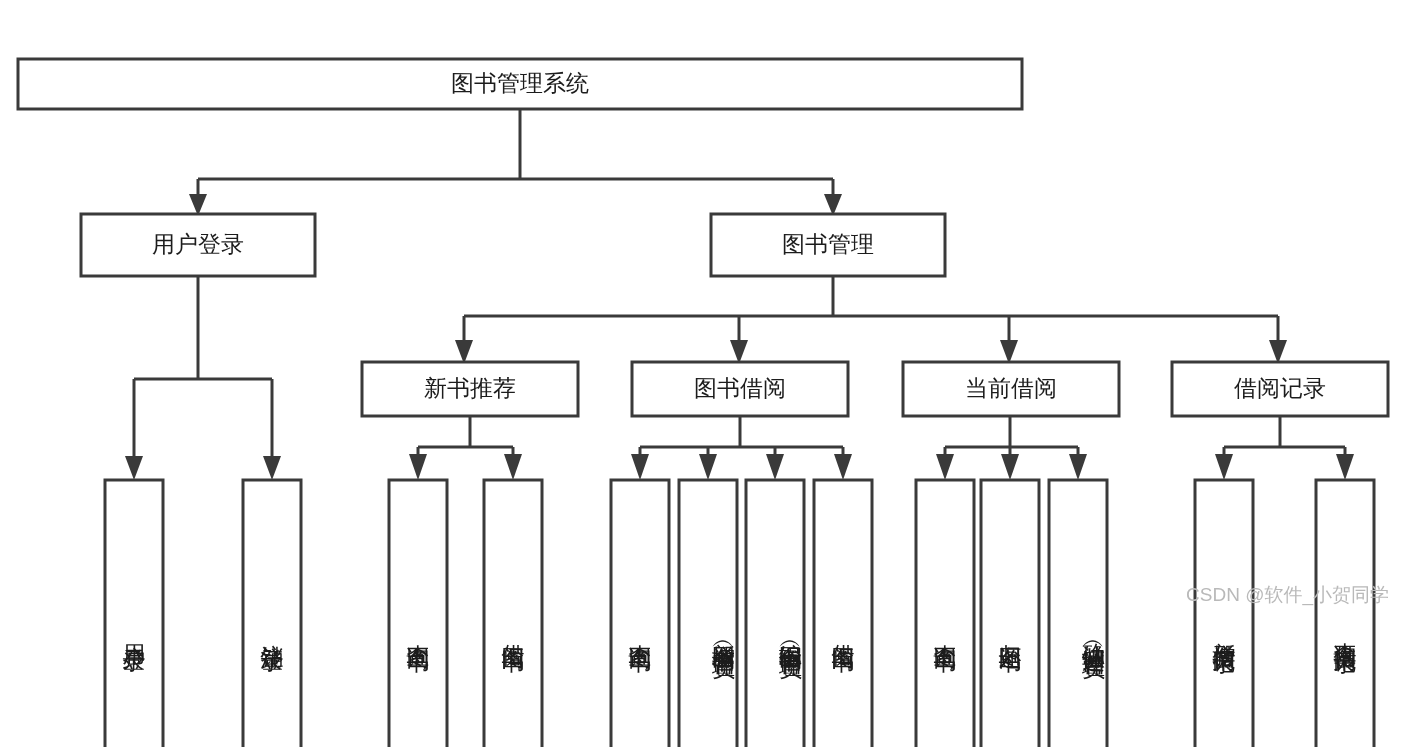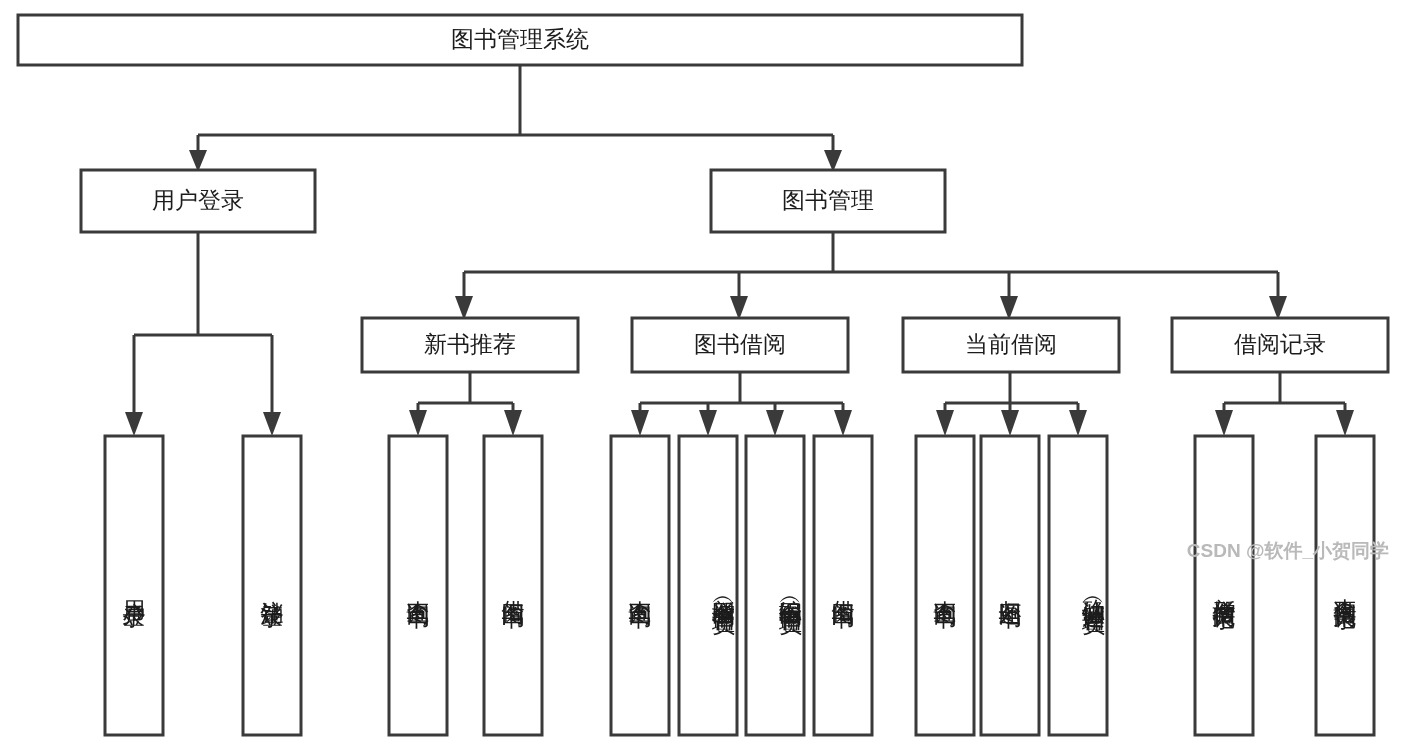--- a/index.html
+++ b/index.html
@@ -11,20 +11,21 @@
     width: 1405px;
     height: 747px;
     font-family: "Liberation Sans", "DejaVu Sans", sans-serif;
     overflow: hidden;
     position: relative;
   }
   #diagram-root {
     position: relative;
     width: 1405px;
     height: 570px;
+    margin-top: 44px;
   }
   svg#flow {
     position: absolute;
     left: 0;
     top: 0;
     width: 1405px;
     height: 747px;
     display: block;
   }
   .node-box {
@@ -68,21 +69,20 @@
   }
   .watermark {
     position: absolute;
     right: 16px;
     bottom: 6px;
     font-family: "Liberation Sans", "DejaVu Sans", sans-serif;
     font-size: 19px;
     color: #b9b9b9;
     white-space: nowrap;
     user-select: none;
-    font-weight: bold;
   }
 </style>
 </head>
 <body>
 
 <div id="diagram-root">
 
   <svg id="flow" viewBox="0 0 1405 747">
 
     <g>

